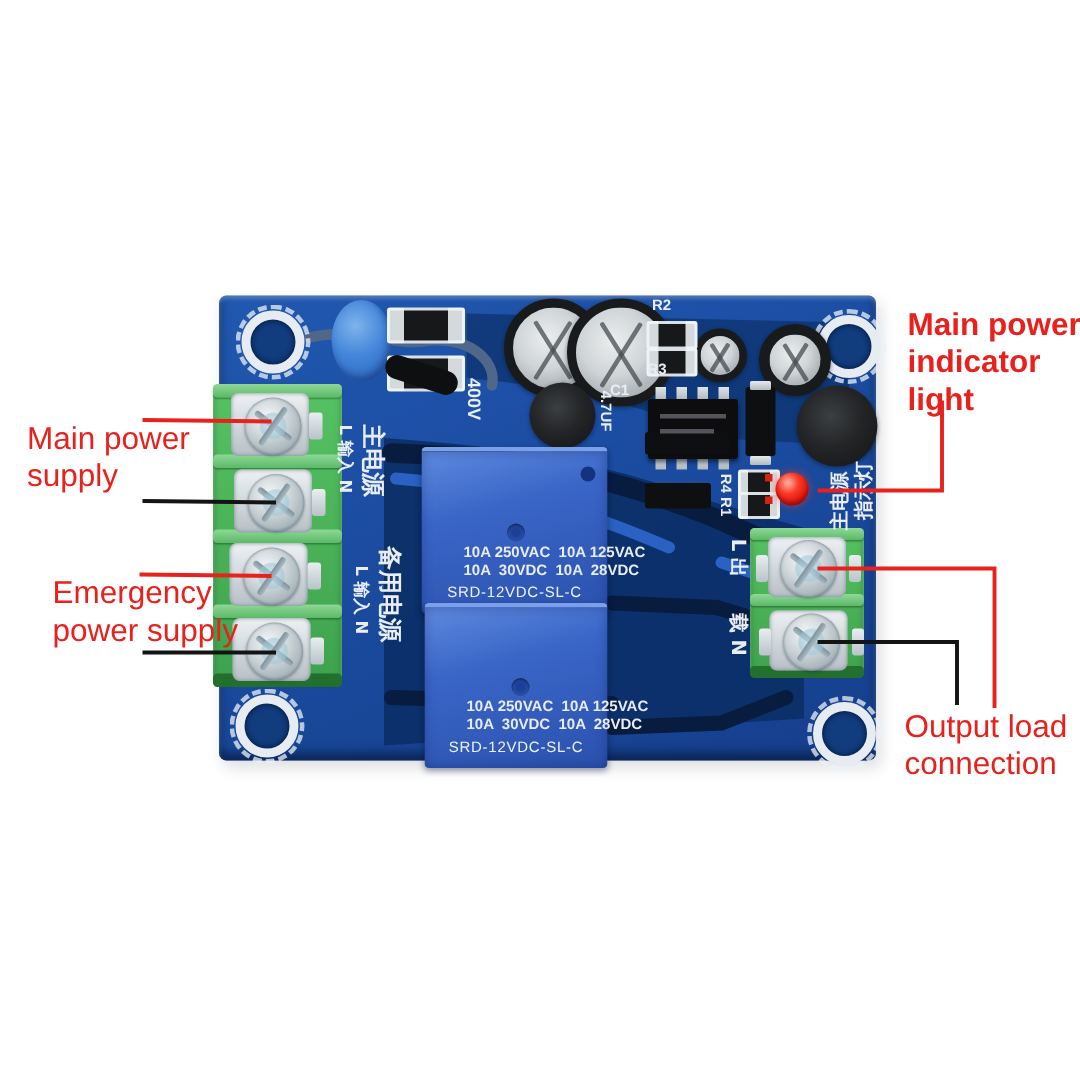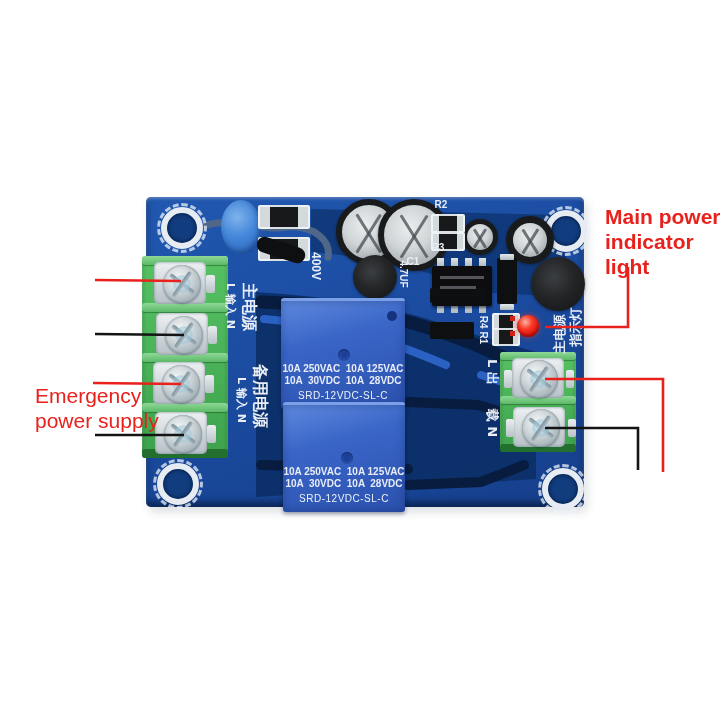--- a/index.html
+++ b/index.html
@@ -35,21 +35,21 @@
   .screw::before{transform:rotate(38deg);} .screw::after{transform:rotate(-55deg);}
   .screw .tint{position:absolute;inset:26%;border-radius:50%;
     background:radial-gradient(circle,#bfe2ef 0%,#9fc6d8 60%,rgba(159,198,216,0) 100%);opacity:.6;}
   .tab{background:linear-gradient(180deg,#e9eef0,#b9c3c8);border-radius:2px;z-index:5;}
 
   
   .relay{background:linear-gradient(165deg,#5f8ade 0%,#3a66c8 35%,#2b51ad 100%);
     border-radius:3px;border-top:3px solid #7ba0e8;z-index:4;
     box-shadow:inset 0 0 8px rgba(10,25,80,.35), 0 2px 4px rgba(5,15,45,.4);}
   .relay-text{position:absolute;left:0;right:0;bottom:5px;text-align:center;}
-  .relay-line{white-space:pre;color:#e7ecf7;font-weight:bold;font-size:10px;line-height:12px;}
+  .relay-line{white-space:pre;color:#e7ecf7;font-weight:bold;font-size:10px;line-height:12px;padding-left:28px;}
   .relay-model{color:#eef2fa;font-size:10px;line-height:17px;letter-spacing:.5px;}
   .dimple{width:12px;height:12px;border-radius:50%;z-index:5;
     background:radial-gradient(circle,#1d3f98 30%,#3a66c8 100%);
     box-shadow:inset 0 1px 2px rgba(8,20,60,.8);}
   .vent{width:10px;height:10px;border-radius:50%;background:#14327e;z-index:5;}
 
   
   .ecap{border-radius:50%;border:6px solid #191a1b;z-index:3;
     background:radial-gradient(circle at 42% 38%,#eceeef 0%,#cfd4d6 45%,#b2b8bb 68%,#9aa1a4 100%);
     box-shadow:0 1px 3px rgba(5,15,35,.5);}
@@ -227,16 +227,18 @@
   <svg class="abs leads">
     <line x1="95" y1="280" x2="181" y2="281" stroke="#e8211c" stroke-width="2.6"></line>
     <line x1="95" y1="334" x2="184" y2="335" stroke="#141414" stroke-width="2.6"></line>
     <line x1="93" y1="383" x2="181" y2="384" stroke="#e8211c" stroke-width="2.6"></line>
     <line x1="95" y1="435" x2="184" y2="435" stroke="#141414" stroke-width="2.6"></line>
     <polyline points="545,327 628,327 628,267" fill="none" stroke="#e8211c" stroke-width="2.6"></polyline>
     <polyline points="545,379 663,379 663,472" fill="none" stroke="#e8211c" stroke-width="2.6"></polyline>
     <polyline points="545,428 638,428 638,470" fill="none" stroke="#141414" stroke-width="2.6"></polyline>
   </svg>
 
+  <div class="abs ann" style="left:18px;top:280px;width:116px;">Main power supply</div>
   <div class="abs ann" style="left:35px;top:383px;width:146px;">Emergency power supply</div>
   <div class="abs ann" style="left:605px;top:204px;width:132px;font-weight:bold;">Main power indicator light</div>
+  <div class="abs ann" style="left:603px;top:472px;width:118px;">Output load connection</div>
 
 </div>
 
 </body></html>

